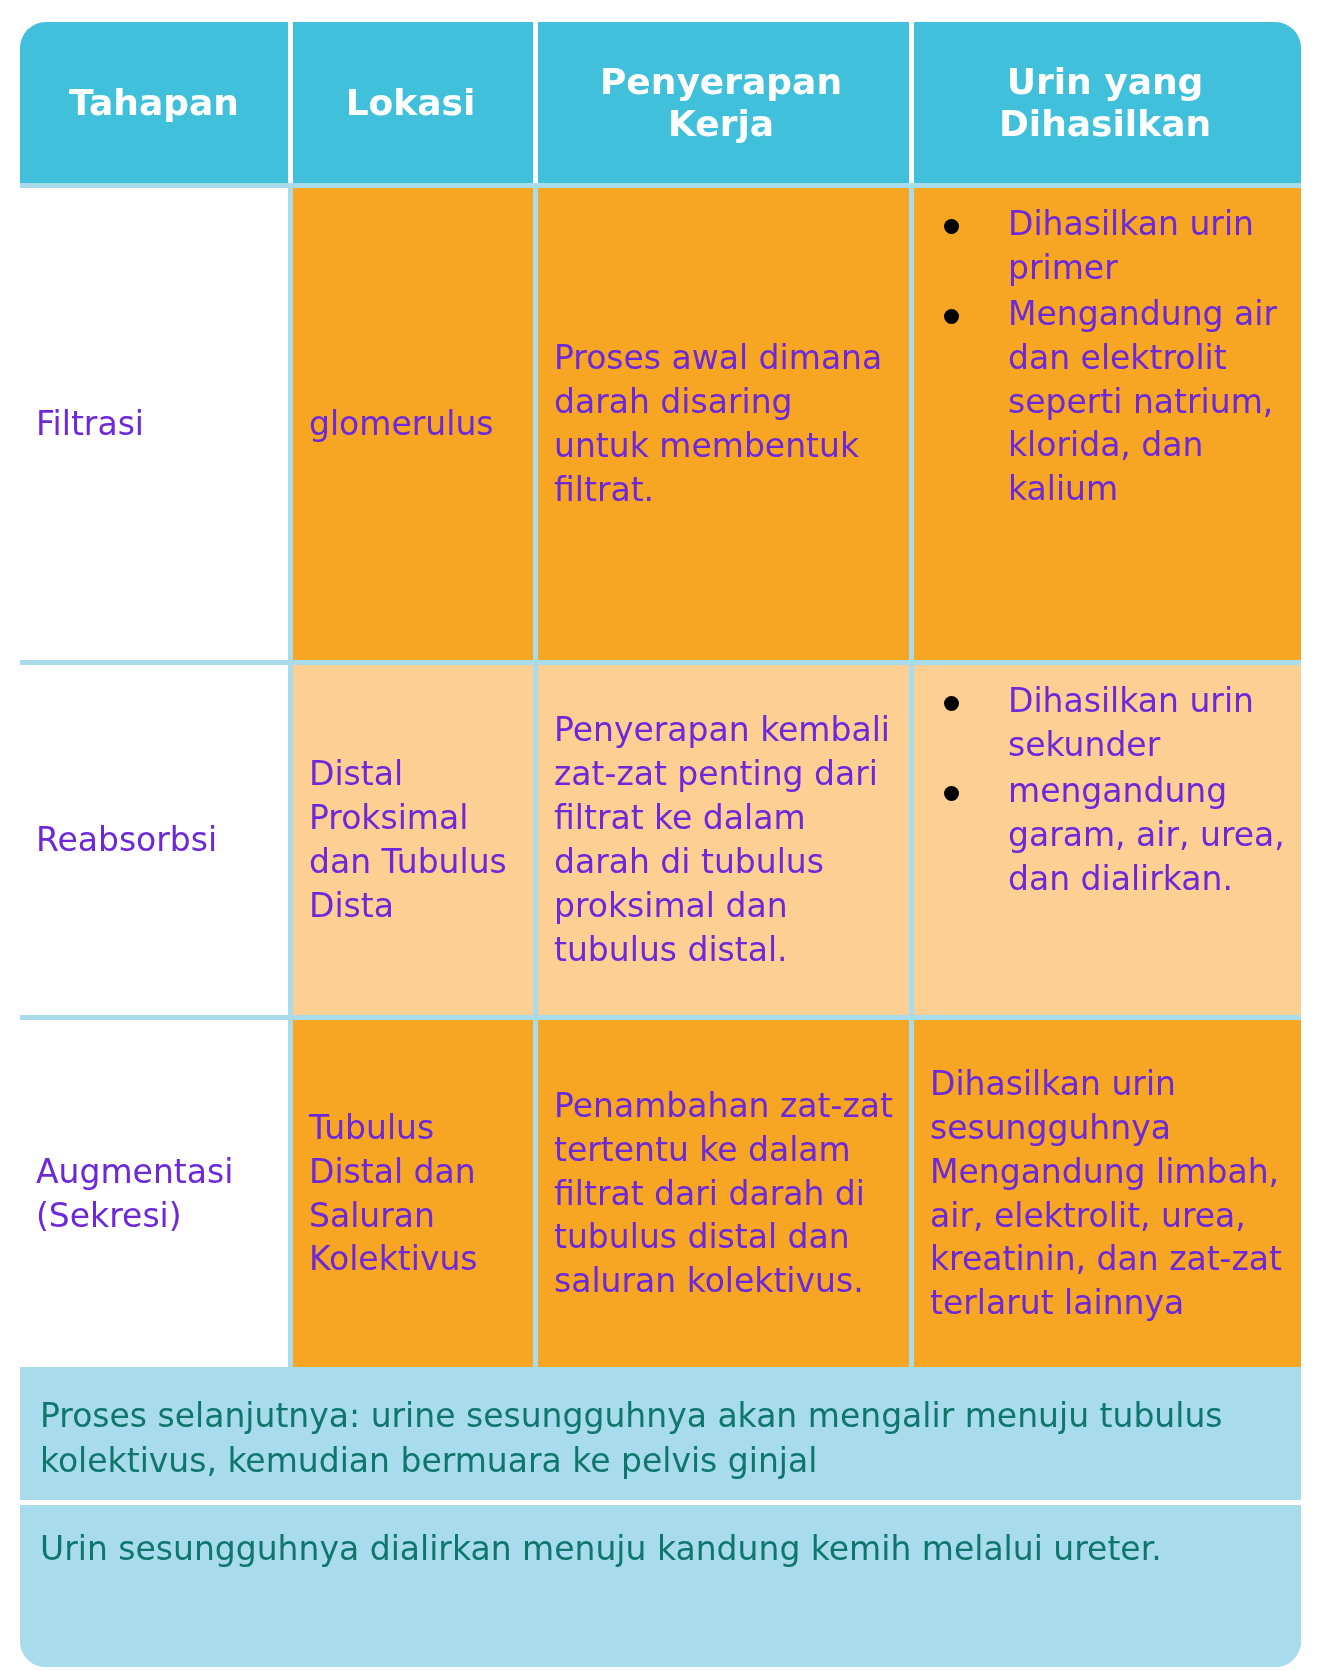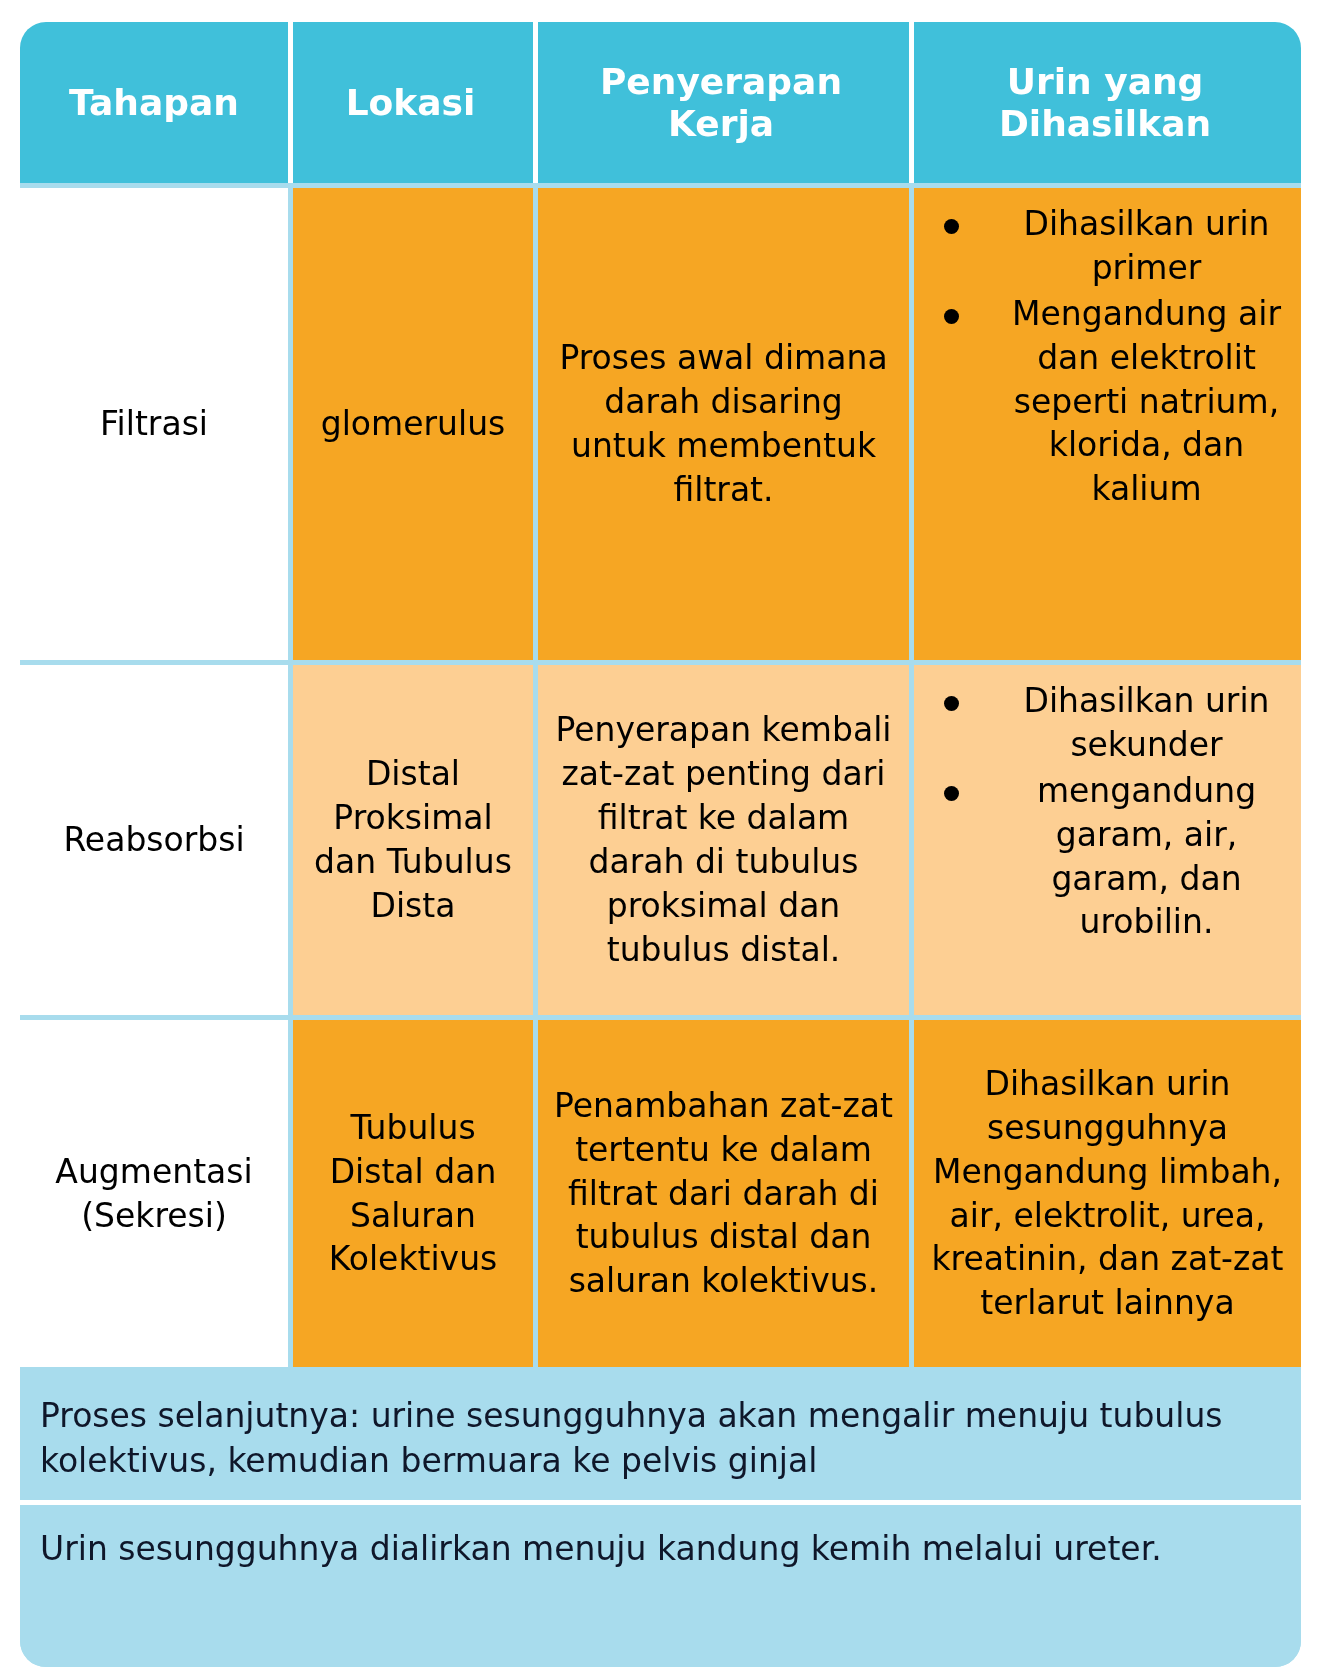--- a/index.html
+++ b/index.html
@@ -65,26 +65,25 @@
   .trow {
     display: flex;
     align-items: stretch;
     border-top: 5px solid #a8dced;
   }
   .td {
     box-sizing: border-box;
     padding: 14px 16px;
     font-size: 33px;
     line-height: 1.33;
-    color: #000000;
+    color: #6d28d9;
     display: flex;
     flex-direction: column;
     justify-content: center;
     position: relative;
-    text-align: center;
   }
   .td + .td { border-left: 5px solid #a8dced; }
 
   .cell-white  { background: #ffffff; }
   .cell-orange { background: #f6a623; }
   .cell-peach  { background: #fdcf93; }
 
   .r1 .td { height: 472px; }
   .r2 .td { height: 350px; }
   .r3 .td { height: 347px; }
@@ -109,21 +108,21 @@
     top: 17px;
     width: 15px;
     height: 15px;
     border-radius: 50%;
     background: #000000;
   }
 
   
   .note {
     background: #a8dced;
-    color: #0f172a;
+    color: #0f766e;
     font-size: 33px;
     line-height: 1.35;
     padding: 22px 20px 22px 20px;
     box-sizing: border-box;
   }
   .note-top { border-top: 5px solid #a8dced; }
   .note-divider {
     height: 5px;
     background: #ffffff;
     margin: 0;
@@ -157,21 +156,21 @@
       </div>
     </div>
 
     <div class="trow r2">
       <div class="td c1 cell-white middle">Reabsorbsi</div>
       <div class="td c2 cell-peach middle">Distal Proksimal dan Tubulus Dista</div>
       <div class="td c3 cell-peach middle">Penyerapan kembali zat-zat penting dari filtrat ke dalam darah di tubulus proksimal dan tubulus distal.</div>
       <div class="td c4 cell-peach topalign">
         <ul class="bullets">
           <li>Dihasilkan urin sekunder</li>
-          <li>mengandung garam, air, garam, dan urobilin.</li>
+          <li>mengandung garam, air, urea, dan dialirkan.</li>
         </ul>
       </div>
     </div>
 
     <div class="trow r3">
       <div class="td c1 cell-white middle">Augmentasi (Sekresi)</div>
       <div class="td c2 cell-orange middle">Tubulus Distal dan Saluran Kolektivus</div>
       <div class="td c3 cell-orange middle">Penambahan zat-zat tertentu ke dalam filtrat dari darah di tubulus distal dan saluran kolektivus.</div>
       <div class="td c4 cell-orange middle">Dihasilkan urin sesungguhnya Mengandung limbah, air, elektrolit, urea, kreatinin, dan zat-zat terlarut lainnya</div>
     </div>

